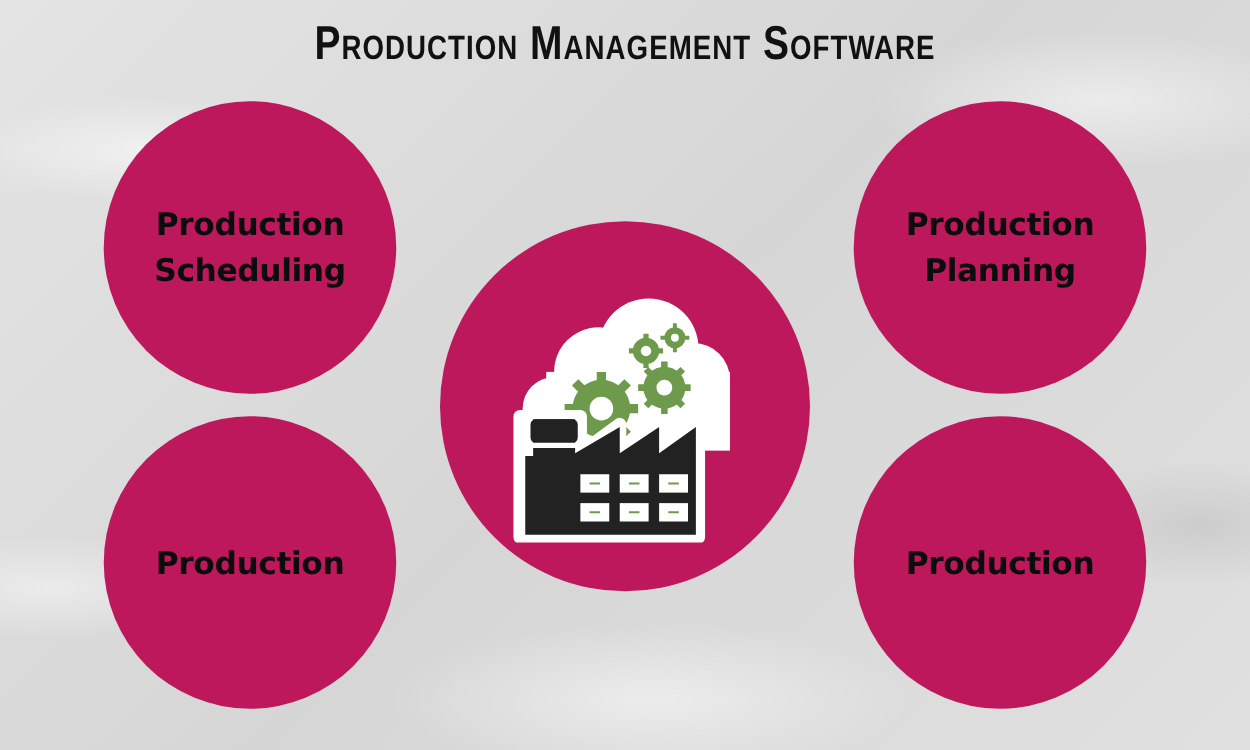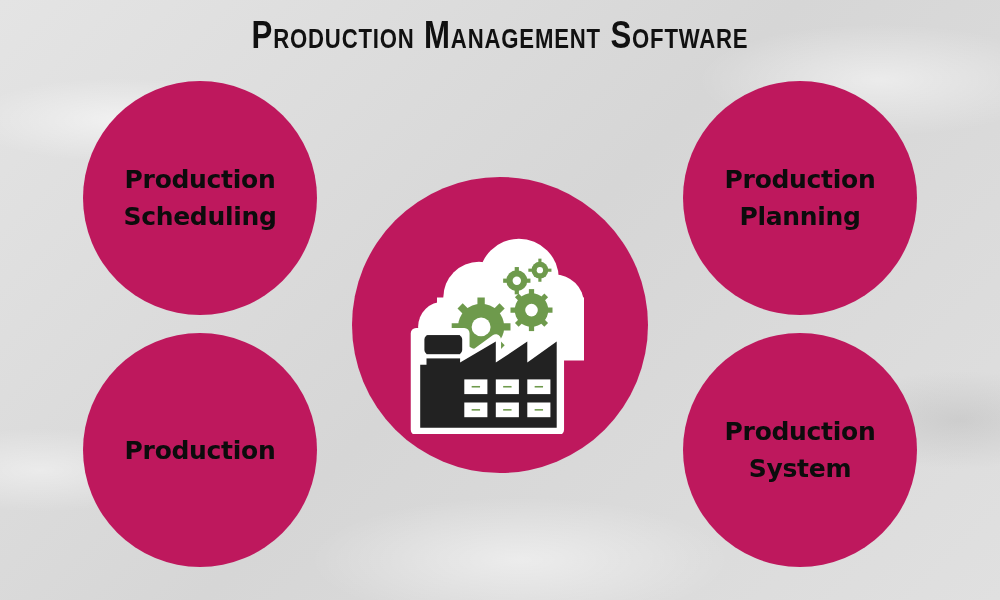--- a/index.html
+++ b/index.html
@@ -48,21 +48,20 @@
   <span class="line">Production</span>
   <span class="line">Planning</span>
 </div>
 
 <div class="circle small" style="left:83px; top:333px;">
   <span class="line">Production</span>
 </div>
 
 <div class="circle small" style="left:683px; top:333px;">
   <span class="line">Production</span>
-  <span class="line">System</span>
 </div>
 
 <div class="circle center">
   <svg viewBox="0 0 200 200">
 
     <g fill="#ffffff">
       <circle cx="80" cy="70" r="34"></circle>
       <circle cx="118" cy="52" r="38"></circle>
       <circle cx="152" cy="76" r="28"></circle>
       <circle cx="46" cy="98" r="24"></circle>

